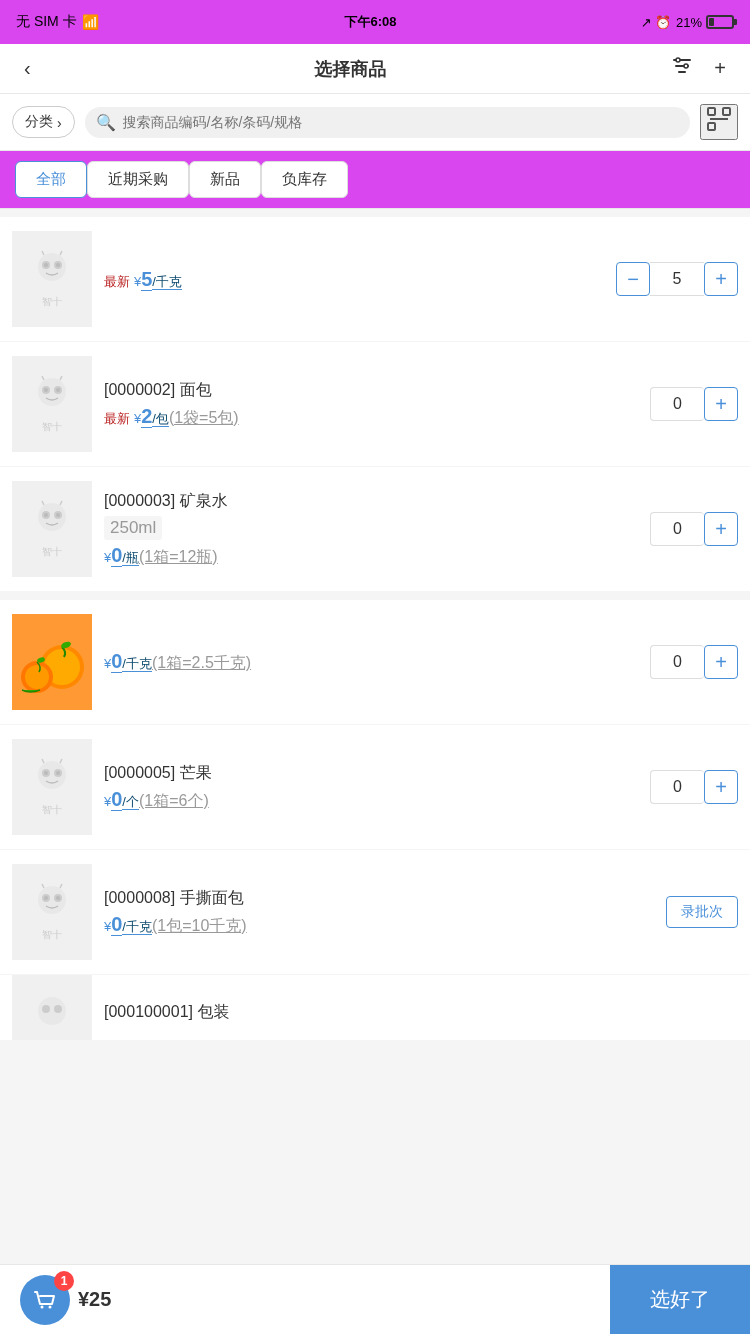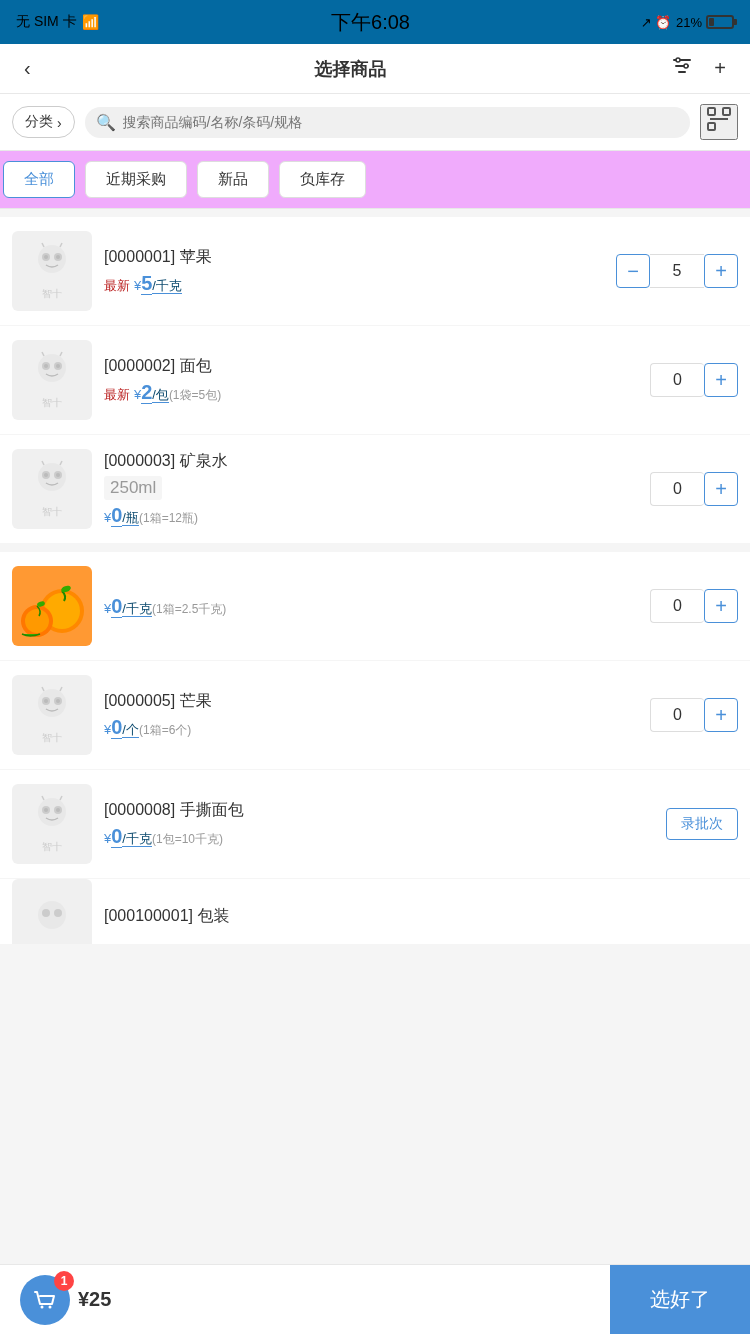--- a/index.html
+++ b/index.html
@@ -1,31 +1,31 @@
 <!DOCTYPE html>
 <html><head>
   <meta charset="utf-8">
   <meta name="viewport" content="width=750px">
   <style>
     * { box-sizing: border-box; margin: 0; padding: 0; }
     body { font-family: -apple-system, 'PingFang SC', 'Helvetica Neue', sans-serif; background: #f5f5f5; width: 750px; min-height: 1334px; overflow-x: hidden; }
 
     
     .status-bar {
-      background: #0369a1;
+      background: #d946ef;
       height: 44px;
       display: flex;
       align-items: center;
       justify-content: space-between;
       padding: 0 16px;
       font-size: 15px;
       font-weight: 500;
     }
     .status-left { display: flex; align-items: center; gap: 6px; font-size: 14px; }
-    .status-center { font-size: 20px; font-weight: 400; }
+    .status-center { font-size: 13px; font-weight: 700; }
     .status-right { display: flex; align-items: center; gap: 4px; font-size: 13px; }
     .battery-box {
       display: inline-flex; align-items: center; justify-content: flex-start;
       width: 28px; height: 14px; border: 2px solid #333; border-radius: 3px; position: relative; padding: 1px;
     }
     .battery-box::after {
       content: ''; position: absolute; right: -5px; top: 50%; transform: translateY(-50%);
       width: 3px; height: 6px; background: #333; border-radius: 0 1px 1px 0;
     }
     .battery-fill { background: #333; height: 100%; width: 21%; border-radius: 1px; }
@@ -63,24 +63,24 @@
       flex: 1; display: flex; align-items: center;
       background: #f0f0f0; border-radius: 20px; padding: 6px 12px; gap: 6px;
     }
     .search-input-wrap input {
       border: none; background: transparent; font-size: 14px; color: #999; outline: none; flex: 1; width: 100%;
     }
     .scan-btn { font-size: 22px; color: #555; cursor: pointer; padding: 0 4px; }
 
     
     .tab-row {
-      background: #f0abfc;
+      background: #d946ef;
       display: flex;
-      padding: 10px 3px;
-      gap: 10px;
+      padding: 10px 15px;
+      gap: 0;
       border-bottom: 1px solid #e8e8e8;
     }
     .tab-item {
       padding: 8px 20px; border-radius: 6px; font-size: 15px;
       border: 1px solid #ddd; background: #fff; color: #333; cursor: pointer;
     }
     .tab-item.active {
       border-color: #4a90d9; color: #4a90d9; background: #fff;
     }
 
@@ -91,35 +91,35 @@
       background: #fff;
       margin-bottom: 1px;
       padding: 14px 12px;
       display: flex;
       align-items: center;
       gap: 12px;
       min-height: 90px;
     }
 
     .product-thumb {
-      width: 80px; height: 80px; flex-shrink: 0;
-      background: #f0f0f0; border-radius: 6px;
+      width: 80px; height: 96px; flex-shrink: 0;
+      background: #f0f0f0; border-radius: 0;
       display: flex; align-items: center; justify-content: center;
       overflow: hidden;
     }
 
     .product-info { flex: 1; min-width: 0; }
     .product-name { font-size: 16px; color: #333; font-weight: 500; margin-bottom: 4px; }
     .product-spec { font-size: 17px; color: #999; background: #f5f5f5; display: inline-block; padding: 2px 6px; border-radius: 3px; margin-bottom: 4px; }
     .product-price { font-size: 14px; color: #333; }
     .price-label { color: #b91c1c; font-size: 13px; }
     .price-symbol { color: #4a90d9; font-size: 13px; }
     .price-value { color: #4a90d9; font-size: 20px; font-weight: 600; border-bottom: 1px solid #4a90d9; }
     .price-unit { color: #0c4a6e; font-size: 13px; border-bottom: 1px solid #4a90d9; }
-    .price-extra { color: #999; font-size: 12px; }
+    .price-extra { color: #999; font-size: 16px; text-decoration: underline; }
 
     .quantity-ctrl {
       display: flex; align-items: center; gap: 0; flex-shrink: 0;
     }
     .qty-btn {
       width: 34px; height: 34px; border: 1px solid #4a90d9;
       background: #fff; color: #4a90d9; font-size: 20px; font-weight: 300;
       cursor: pointer; display: flex; align-items: center; justify-content: center;
       border-radius: 4px;
     }
@@ -241,21 +241,20 @@
           <circle cx="19" cy="16" r="2" fill="#bbb"></circle>
           <circle cx="31" cy="16" r="2" fill="#bbb"></circle>
           <path d="M19 24 Q25 28 31 24" stroke="#bbb" stroke-width="1.5" fill="none"></path>
           <line x1="17" y1="6" x2="15" y2="2" stroke="#ccc" stroke-width="1.5"></line>
           <line x1="33" y1="6" x2="35" y2="2" stroke="#ccc" stroke-width="1.5"></line>
         </svg>
         <div style="color:#ccc;font-size:10px;margin-top:2px;">智十</div>
       </div>
     </div>
     <div class="product-info">
-      <div class="product-name">[0000001] 苹果</div>
       <div class="product-price">
         <span class="price-label">最新</span>
         <span class="price-symbol">¥</span><span class="price-value">5</span><span class="price-unit">/千克</span>
       </div>
     </div>
     <div class="quantity-ctrl">
       <button class="qty-btn">−</button>
       <input class="qty-input" type="text" value="5" style="">
       <button class="qty-btn">+</button>
     </div>

